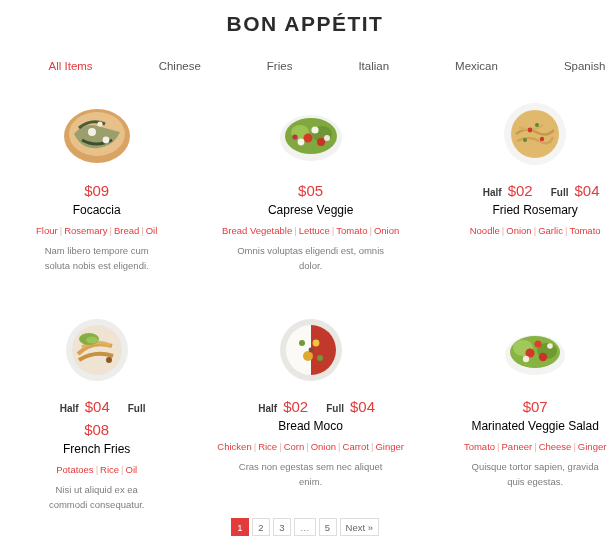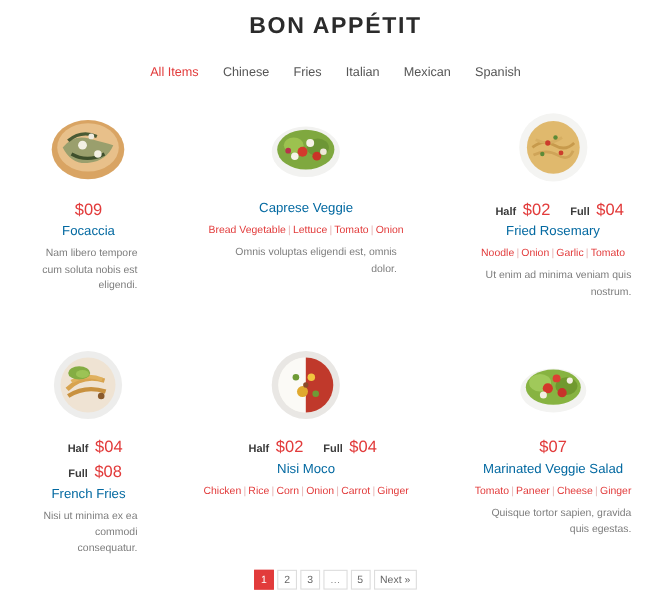--- a/index.html
+++ b/index.html
@@ -36,20 +36,21 @@
     align-items: center;
     gap: 22px;
     margin-top: 24px;
     font-size: 11.5px;
   }
   .filter {
     color: #555;
     cursor: pointer;
     text-decoration: none;
     white-space: nowrap;
+    margin-left: 44px;
   }
   .filter.active {
     color: #e23b3b;
   }
   .grid {
     display: grid;
     grid-template-columns: repeat(3, 1fr);
     margin-top: 22px;
     padding: 0 24px;
     row-gap: 14px;
@@ -81,37 +82,36 @@
     font-weight: bold;
     padding-left: 12px;
   }
   .price {
     font-size: 15px;
     color: #e23b3b;
     font-weight: normal;
   }
   .dish-name {
     font-size: 12px;
-    color: #0369a1;
+    color: #000000;
     margin-bottom: 7px;
   }
   .tags {
     font-size: 9.5px;
     color: #e23b3b;
     line-height: 1.5;
     margin-bottom: 6px;
   }
   .tags .sep { color: #e6b5b5; padding: 0 2px; }
   .desc {
     font-size: 9.5px;
     color: #7d7d7d;
     line-height: 1.55;
     max-width: 165px;
     margin: 0 auto;
-    text-align: right;
   }
   .pager {
     position: absolute;
     bottom: 12px;
     left: 0;
     right: 0;
     display: flex;
     justify-content: center;
     align-items: center;
     gap: 3px;
@@ -163,37 +163,41 @@
         <path d="M28 46 q14 8 30 0" stroke="#3e4f2c" stroke-width="3" fill="none"></path>
         <circle cx="38" cy="38" r="4" fill="#f3f0e4"></circle>
         <circle cx="52" cy="46" r="3.4" fill="#f3f0e4"></circle>
         <circle cx="46" cy="30" r="2.6" fill="#f0ece0"></circle>
       </svg>
         </div>
         <div class="price-row">
           <span class="price">$09</span>
         </div>
         <div class="dish-name">Focaccia</div>
+        <div class="tags"><span>Flour</span><span class="sep">|</span><span>Rosemary</span><span class="sep">|</span><span>Bread</span><span class="sep">|</span><span>Oil</span></div>
         <div class="desc">Nam libero tempore cum soluta nobis est eligendi.</div>
       </div>
       <div class="card">
         <div class="thumb">
           <svg width="86" height="78" viewBox="0 0 86 78" xmlns="http://www.w3.org/2000/svg">
         <ellipse cx="43" cy="44" rx="31" ry="23" fill="#f2f2f0"></ellipse>
         <ellipse cx="43" cy="42" rx="26" ry="18" fill="#7fa83f"></ellipse>
         <ellipse cx="32" cy="38" rx="9" ry="7" fill="#9cc24f"></ellipse>
         <ellipse cx="54" cy="40" rx="10" ry="8" fill="#6d9636"></ellipse>
         <circle cx="40" cy="44" r="4.5" fill="#d33a2c"></circle>
         <circle cx="53" cy="48" r="4" fill="#c93427"></circle>
         <circle cx="33" cy="48" r="3.4" fill="#f6f3e8"></circle>
         <circle cx="47" cy="36" r="3.6" fill="#f6f3e8"></circle>
         <circle cx="59" cy="44" r="3" fill="#efe9da"></circle>
         <circle cx="27" cy="43" r="2.6" fill="#b9324a"></circle>
       </svg>
         </div>
+        <div class="price-row">
+          <span class="price">$05</span>
+        </div>
         <div class="dish-name">Caprese Veggie</div>
         <div class="tags"><span>Bread Vegetable</span><span class="sep">|</span><span>Lettuce</span><span class="sep">|</span><span>Tomato</span><span class="sep">|</span><span>Onion</span></div>
         <div class="desc">Omnis voluptas eligendi est, omnis dolor.</div>
       </div>
       <div class="card">
         <div class="thumb">
           <svg width="86" height="78" viewBox="0 0 86 78" xmlns="http://www.w3.org/2000/svg">
         <circle cx="43" cy="40" r="31" fill="#f4f4f2"></circle>
         <circle cx="43" cy="40" r="24" fill="#e0b96d"></circle>
         <path d="M24 40 q10 -8 20 -2 t18 -2" stroke="#c79a4c" stroke-width="2.5" fill="none"></path>
@@ -206,21 +210,20 @@
       </svg>
         </div>
         <div class="price-row">
           <span class="price-label">Half</span>
           <span class="price">$02</span>
           <span class="price-label">Full</span>
           <span class="price">$04</span>
         </div>
         <div class="dish-name">Fried Rosemary</div>
         <div class="tags"><span>Noodle</span><span class="sep">|</span><span>Onion</span><span class="sep">|</span><span>Garlic</span><span class="sep">|</span><span>Tomato</span></div>
-        <div class="desc">Ut enim ad minima veniam quis nostrum.</div>
       </div>
       <div class="card">
         <div class="thumb">
           <svg width="86" height="78" viewBox="0 0 86 78" xmlns="http://www.w3.org/2000/svg">
         <circle cx="43" cy="40" r="31" fill="#ededec"></circle>
         <circle cx="43" cy="40" r="25" fill="#efe3d3"></circle>
         <path d="M24 44 q14 -14 34 -8" stroke="#d8a34e" stroke-width="4" fill="none"></path>
         <path d="M25 50 q16 -10 34 -4" stroke="#c8913f" stroke-width="4" fill="none"></path>
         <path d="M28 37 q14 -8 28 -2" stroke="#e0b15e" stroke-width="3.5" fill="none"></path>
         <ellipse cx="35" cy="29" rx="10" ry="6" fill="#84ad43"></ellipse>
@@ -228,21 +231,22 @@
         <circle cx="55" cy="50" r="3" fill="#8a5a2b"></circle>
       </svg>
         </div>
         <div class="price-row">
           <span class="price-label">Half</span>
           <span class="price">$04</span>
           <span class="price-label">Full</span>
           <span class="price">$08</span>
         </div>
         <div class="dish-name">French Fries</div>
-        <div class="desc">Nisi ut minima ex ea commodi consequatur.</div>
+        <div class="tags"><span>Potatoes</span><span class="sep">|</span><span>Rice</span><span class="sep">|</span><span>Oil</span></div>
+        <div class="desc">Nisi ut aliquid ex ea commodi consequatur.</div>
       </div>
       <div class="card">
         <div class="thumb">
           <svg width="86" height="78" viewBox="0 0 86 78" xmlns="http://www.w3.org/2000/svg">
         <circle cx="43" cy="40" r="31" fill="#e9e7e4"></circle>
         <circle cx="43" cy="40" r="25" fill="#f7f4ee"></circle>
         <path d="M18 40 a25 25 0 0 1 25 -25 l0 50 a25 25 0 0 1 -25 -25z" fill="#fbfaf6"></path>
         <path d="M43 15 a25 25 0 0 1 0 50z" fill="#c0392b"></path>
         <circle cx="40" cy="46" r="5" fill="#e0a92f"></circle>
         <circle cx="48" cy="33" r="3.4" fill="#f1c63f"></circle>
@@ -250,22 +254,23 @@
         <circle cx="52" cy="48" r="3" fill="#6f9b36"></circle>
         <circle cx="43" cy="40" r="2.4" fill="#8a4b2a"></circle>
       </svg>
         </div>
         <div class="price-row">
           <span class="price-label">Half</span>
           <span class="price">$02</span>
           <span class="price-label">Full</span>
           <span class="price">$04</span>
         </div>
-        <div class="dish-name">Nisi Moco</div>
+        <div class="dish-name">Bread Moco</div>
         <div class="tags"><span>Chicken</span><span class="sep">|</span><span>Rice</span><span class="sep">|</span><span>Corn</span><span class="sep">|</span><span>Onion</span><span class="sep">|</span><span>Carrot</span><span class="sep">|</span><span>Ginger</span></div>
+        <div class="desc">Cras non egestas sem nec aliquet enim.</div>
       </div>
       <div class="card">
         <div class="thumb">
           <svg width="86" height="78" viewBox="0 0 86 78" xmlns="http://www.w3.org/2000/svg">
         <ellipse cx="43" cy="45" rx="30" ry="20" fill="#f3f3f1"></ellipse>
         <ellipse cx="43" cy="42" rx="25" ry="16" fill="#87b341"></ellipse>
         <ellipse cx="31" cy="38" rx="10" ry="8" fill="#a0c95a"></ellipse>
         <ellipse cx="55" cy="41" rx="10" ry="8" fill="#70992f"></ellipse>
         <circle cx="38" cy="43" r="4.6" fill="#d4382b"></circle>
         <circle cx="51" cy="47" r="4.2" fill="#c7322a"></circle>

